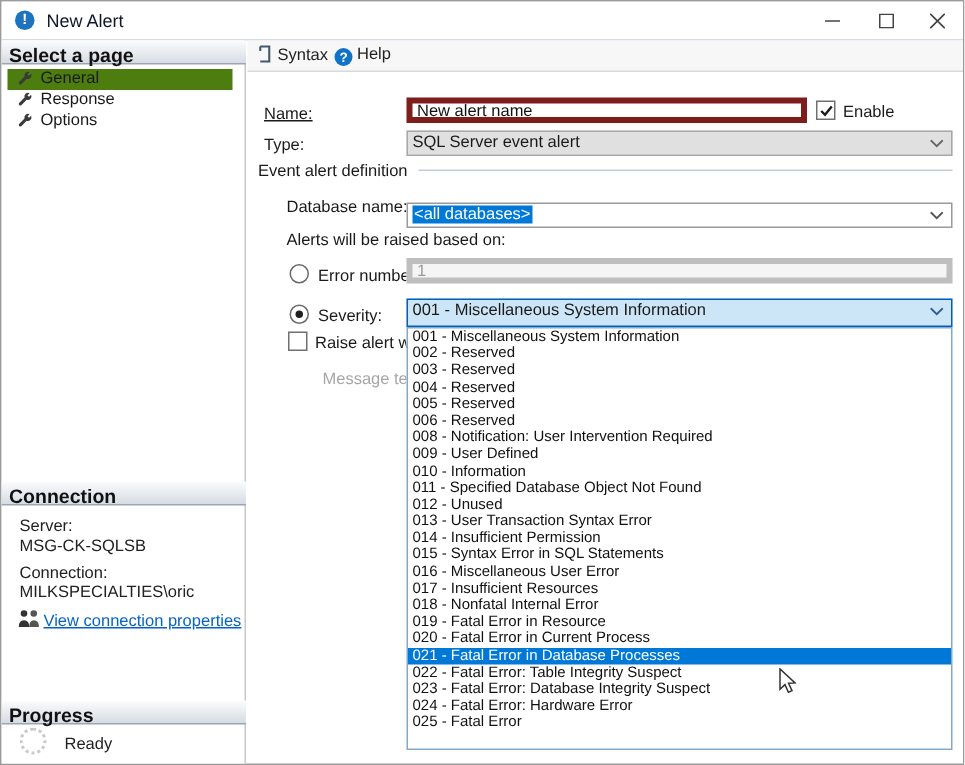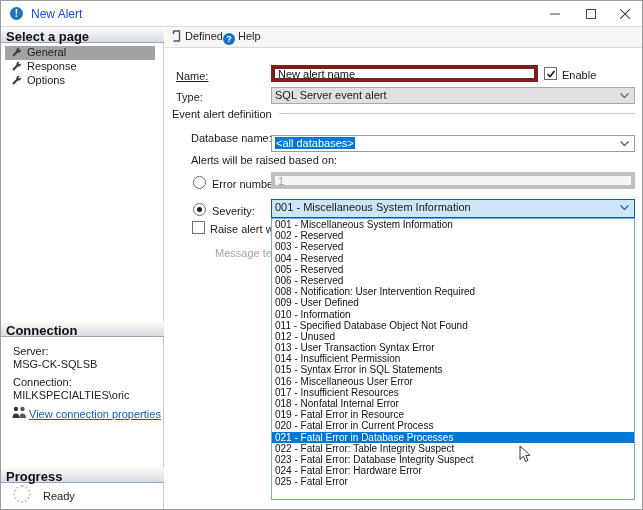--- a/index.html
+++ b/index.html
@@ -12,35 +12,35 @@
   
   .titlebar {
     position:absolute; left:0; top:0; width:100%; height:26px;
     background:#fff; border-bottom:1px solid #d4dbe4;
   }
   .title-icon {
     position:absolute; left:9px; top:6px; width:13px; height:13px;
     background:#1e73be; border-radius:50%; color:#fff; font-weight:bold;
     font-size:10px; line-height:13px; text-align:center;
   }
-  .title-text { position:absolute; left:30px; top:6px; font-size:12px; color:#1d4ed8;text-align:center; }
+  .title-text { position:absolute; left:30px; top:6px; font-size:12px; color:#0f172a;text-align:center; }
   .win-btn { position:absolute; top:4px; width:30px; height:18px; text-align:center; cursor:default; }
   .win-btn svg { display:block; margin:4px auto 0; }
   .btn-min { right:72px; } .btn-max { right:36px; } .btn-close { right:2px; }
   
   .sidebar { position:absolute; left:0; top:26px; width:163px; height:484px; background:#fff; border-right:1px solid #c8c8c8; }
   .side-header {
     position:absolute; left:0; width:163px; height:16px; padding:2px 0 0 5px;
     font-weight:bold; font-size:13px; color:#111;
     background:linear-gradient(#fbfcfd,#d7dce3); border-bottom:1px solid #9aa6b5;
   }
   .hdr-page { top:0; } .hdr-conn { top:294px; } .hdr-prog { top:440px; }
   .side-item { position:absolute; left:4px; width:150px; height:14px; }
   .side-item .lbl { position:absolute; left:22px; top:0; }
-  .side-item.sel { background:#a3a3a3; }
+  .side-item.sel { background:#4d7c0f; }
   .wrench { position:absolute; left:6px; top:1px; }
   .side-text { position:absolute; left:12px; color:#222; }
   .link-row { position:absolute; left:8px; top:381px; }
   .link-row a { color:#0563c1; text-decoration:underline; cursor:pointer; }
   .people { position:absolute; left:10px; top:379px; }
   .spinner {
     position:absolute; left:12px; top:458px; width:18px; height:18px;
     border:2px dotted #c9c9c9; border-radius:50%;
   }
   
@@ -160,21 +160,21 @@
 
     <div class="side-header hdr-prog">Progress</div>
     <div class="spinner"></div>
     <div class="side-text" style="left:42px; top:463px;">Ready</div>
   </div>
 
   <div class="toolbar">
     <div class="tool-btn script-btn">
       <svg class="ic" width="11" height="12" viewBox="0 0 11 12">
           <path d="M2.5 1 h6 v10 h-6 M2.5 1 v3 M8.5 8 v3" fill="none" stroke="#44576e" stroke-width="1.4"></path>
-        </svg><span>Defined</span><span class="caret">▼</span>
+        </svg><span>Syntax</span><span class="caret">▼</span>
     </div>
     <div class="tool-btn help-btn">
       <span class="help-ic">?</span><span>Help</span>
     </div>
   </div>
 
   <div class="form-label" style="left:175px; top:69px;text-decoration:underline;">Name:</div>
   <input class="txt-input" style="left: 270px; top: 64px; width: 267px;" value="New alert name">
   <div class="checkbox" style="left:543px; top:66px;">
     <svg width="10" height="10" viewBox="0 0 10 10">

